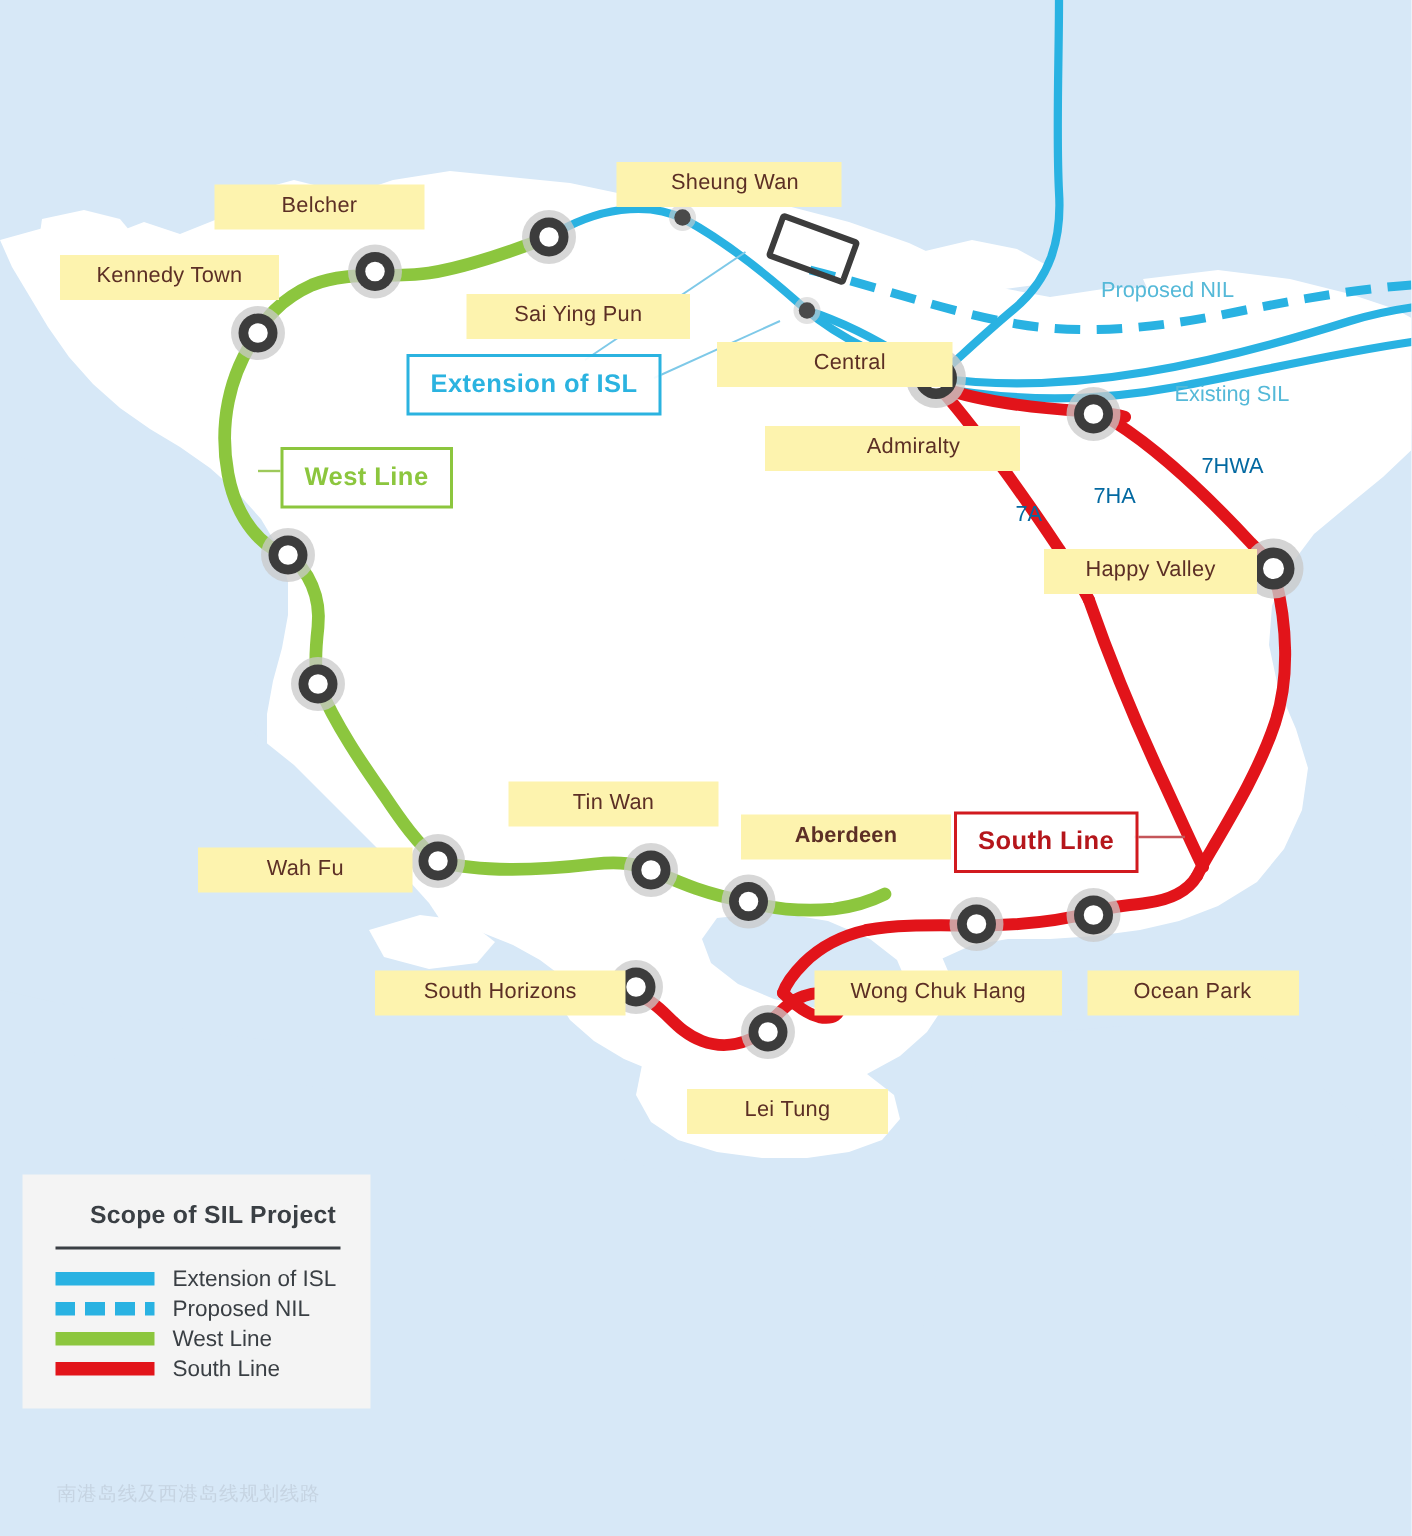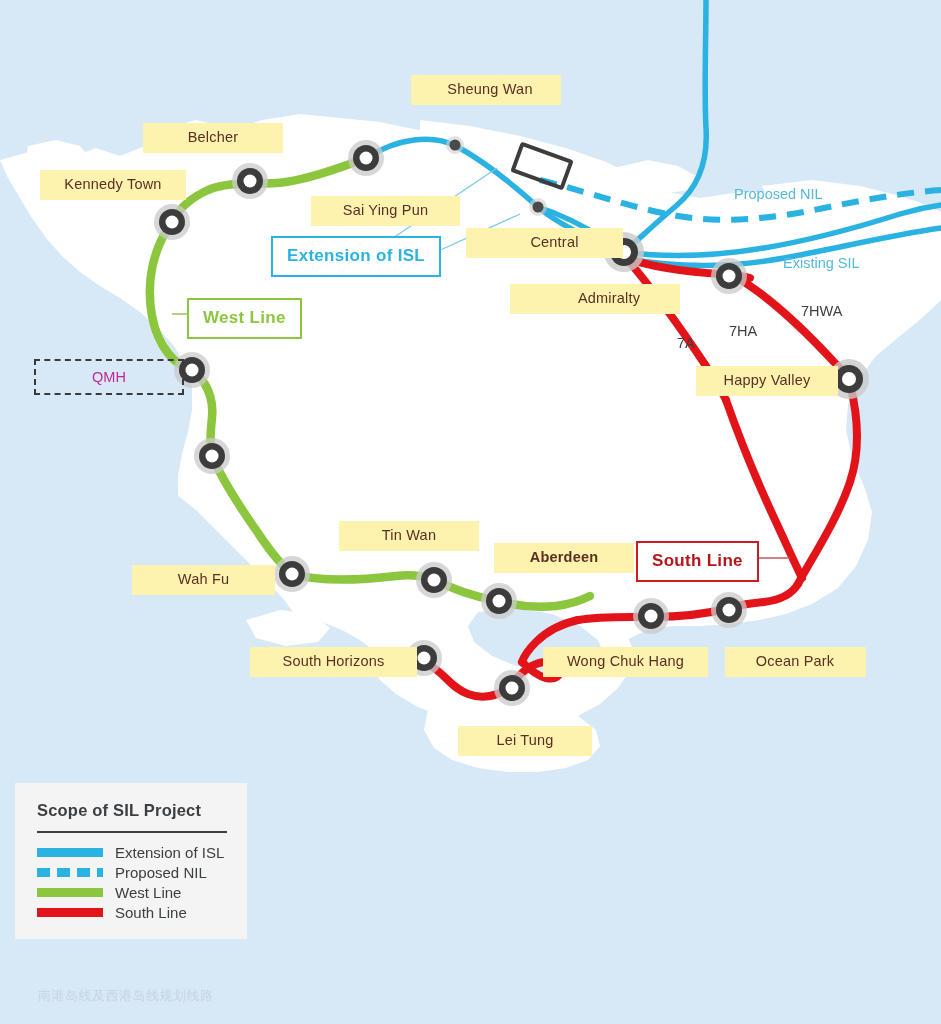--- a/index.html
+++ b/index.html
@@ -53,33 +53,33 @@
   .callout-south{border:2px solid #d11a1f;color:#b5161b;}
 
   
   .maptext{
     position:absolute;
     white-space:nowrap;
     font-size:14.5px;
     line-height:1;
   }
   .maptext.cyan{color:#55b9d8;}
-  .maptext.redlbl{color:#404040;}
+  .maptext.redlbl{color:#0369a1;}
 
   
   #legend{
     position:absolute;
     left:15px;top:783px;
     width:232px;
     background:#f4f4f4;
     padding:18px 0 14px 0;
   }
   #legend .lg-title{
     color:#3a3f44;font-weight:bold;font-size:16.5px;
-    padding:0 0 0 22px;letter-spacing:.2px;
+    padding:0 0 0 22px;letter-spacing:.2px;text-align:center;
   }
   #legend .lg-rule{
     height:2px;background:#3a3f44;margin:11px 20px 12px 22px;
   }
   #legend .lg-row{
     display:flex;align-items:center;
     padding:0 0 0 22px;margin:5px 0;
   }
   #legend .lg-swatch{width:66px;height:9px;margin-right:12px;flex:none;}
   #legend .lg-label{color:#3a3f44;font-size:15px;line-height:1;}
@@ -335,26 +335,25 @@
 
     <g stroke-width="1.6" fill="none">
       <path d="M172,314 L187,314" stroke="#9ec95b"></path>
       <path d="M756,558 L790,558" stroke="#c4565a"></path>
     </g>
   </svg>
 
   <div class="chip center" style="left:40px;top:170px;width:122px;">Kennedy Town</div>
   <div class="chip center" style="left:311px;top:196px;width:125px;">Sai Ying Pun</div>
   <div class="chip center" style="left:143px;top:123px;width:116px;">Belcher</div>
-  <div class="chip center" style="left:411px;top:75px;width:118px;padding-left:20px;">Sheung Wan</div>
-  <div class="chip center" style="left:466px;top:228px;width:113px;padding-left:32px;">Central</div>
+  <div class="chip center" style="left:411px;top:108px;width:118px;padding-left:20px;">Sheung Wan</div>
+  <div class="chip center" style="left:478px;top:228px;width:113px;padding-left:32px;">Central</div>
   <div class="chip center" style="left:510px;top:284px;width:118px;padding-left:40px;">Admiralty</div>
   <div class="chip center" style="left:696px;top:366px;width:118px;">Happy Valley</div>
 
-  <div class="chip-dashed" style="left:34px;top:359px;width:122px;">QMH</div>
 
   <div class="chip center" style="left:132px;top:565px;width:119px;">Wah Fu</div>
   <div class="chip center" style="left:339px;top:521px;width:116px;">Tin Wan</div>
   <div class="chip center" style="left:494px;top:543px;width:116px;font-weight:bold;">Aberdeen</div>
   <div class="chip center" style="left:250px;top:647px;width:143px;">South Horizons</div>
   <div class="chip center" style="left:458px;top:726px;width:110px;">Lei Tung</div>
   <div class="chip center" style="left:543px;top:647px;width:141px;">Wong Chuk Hang</div>
   <div class="chip center" style="left:725px;top:647px;width:118px;padding-left:11px;">Ocean Park</div>
 
   <div class="callout callout-isl" style="left:271px;top:236px;">Extension of ISL</div>

